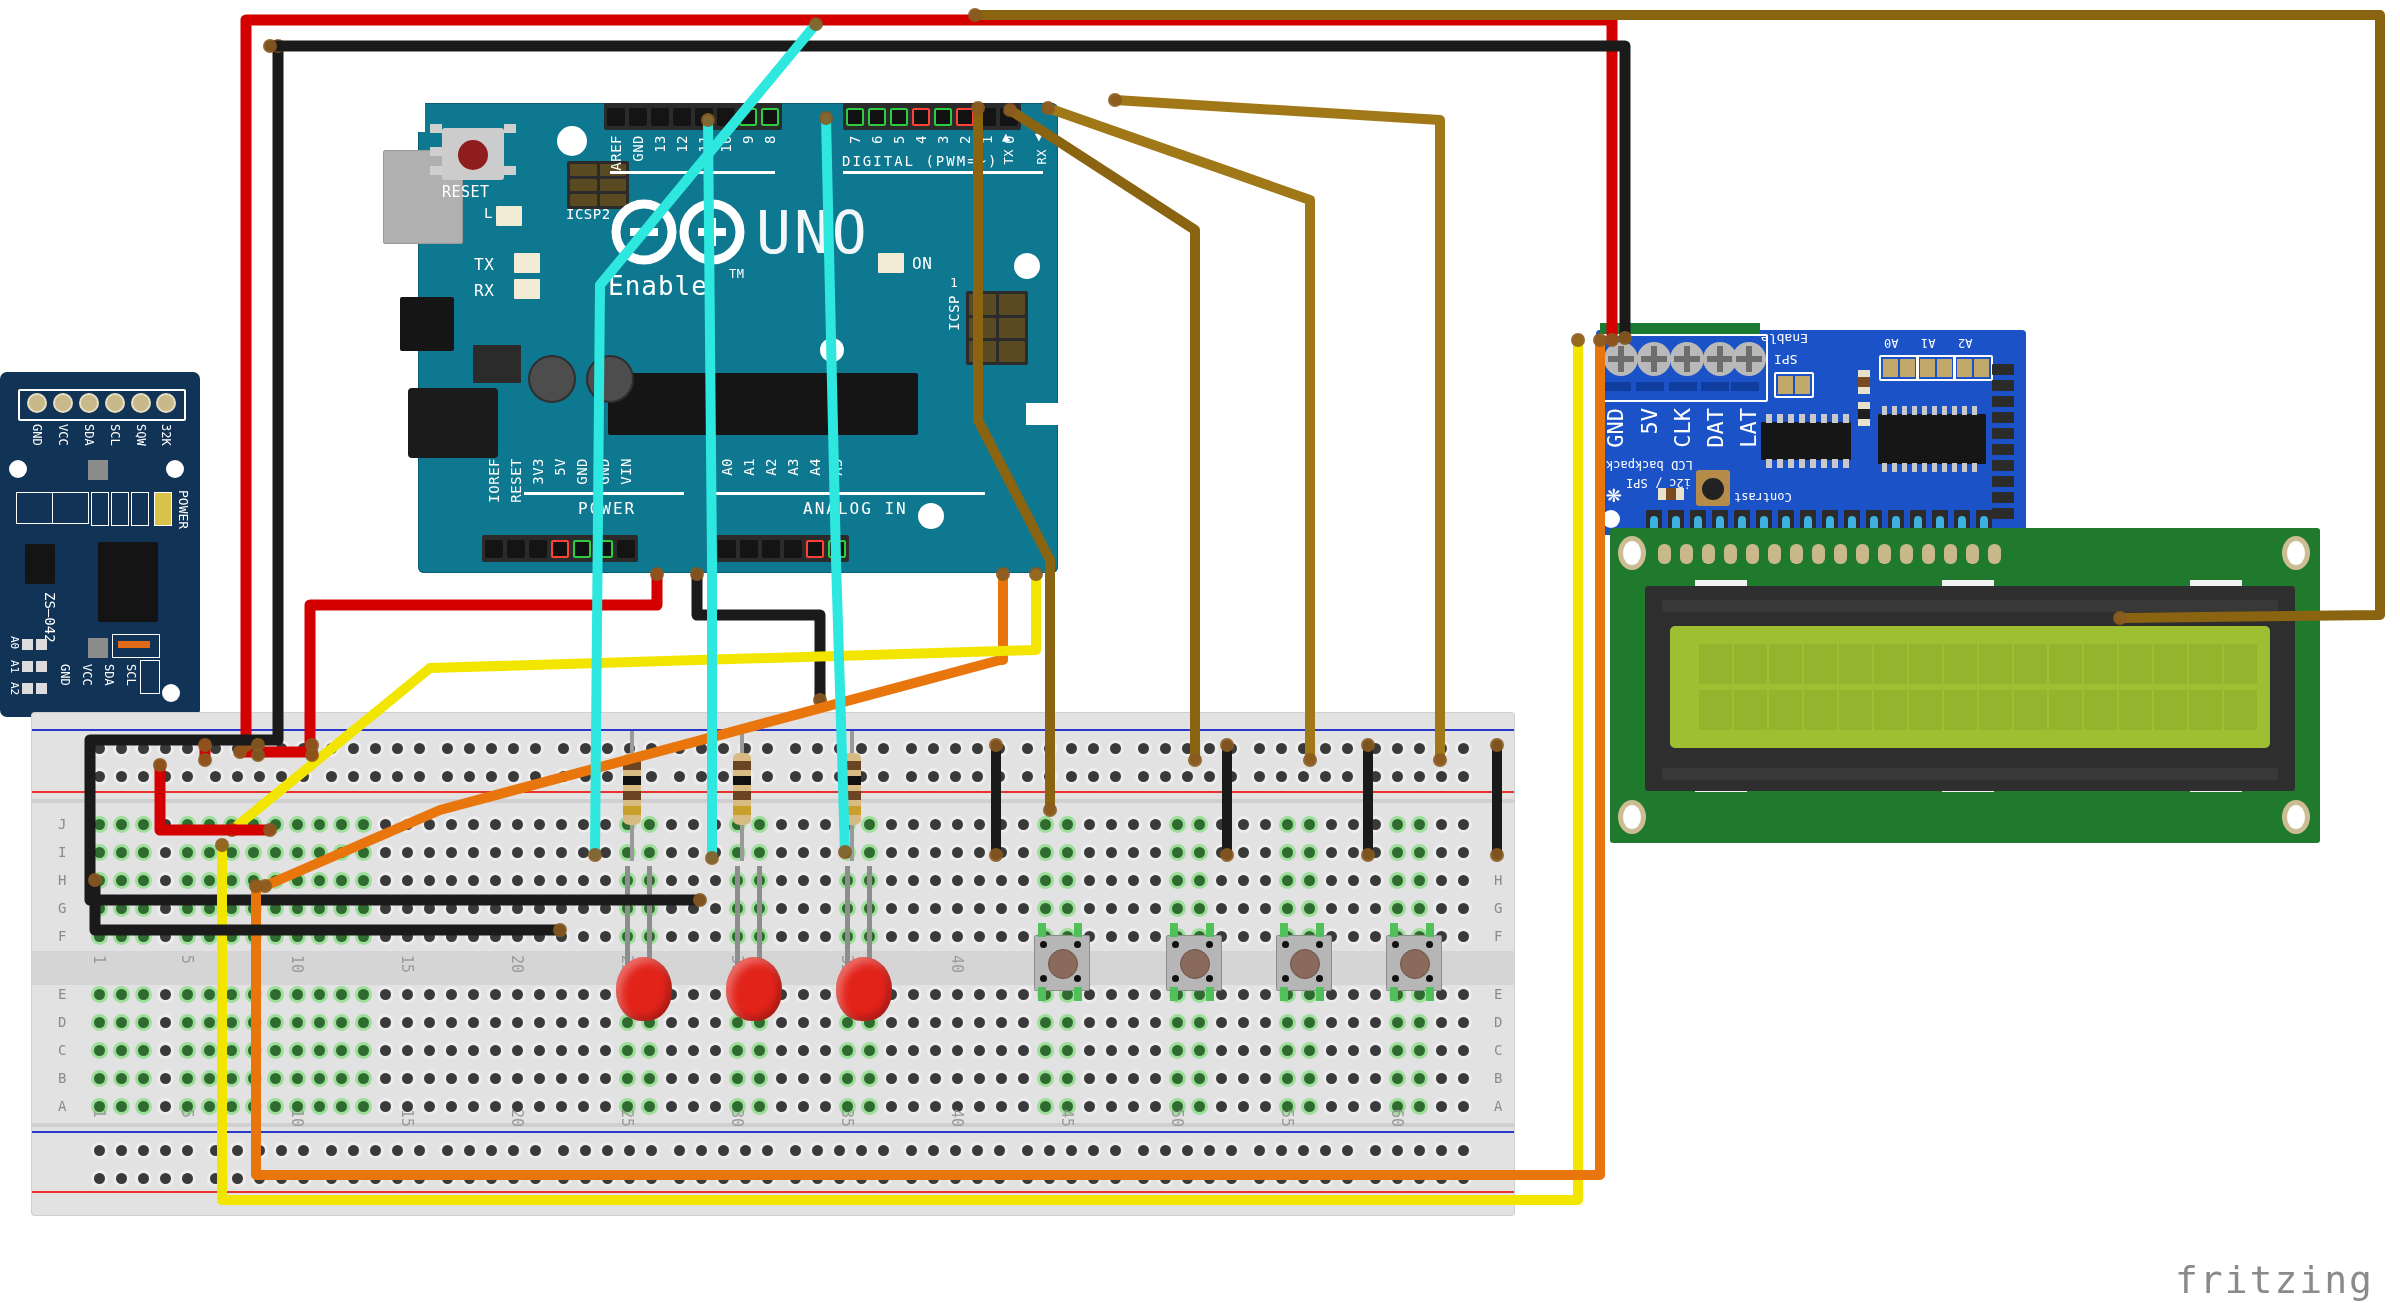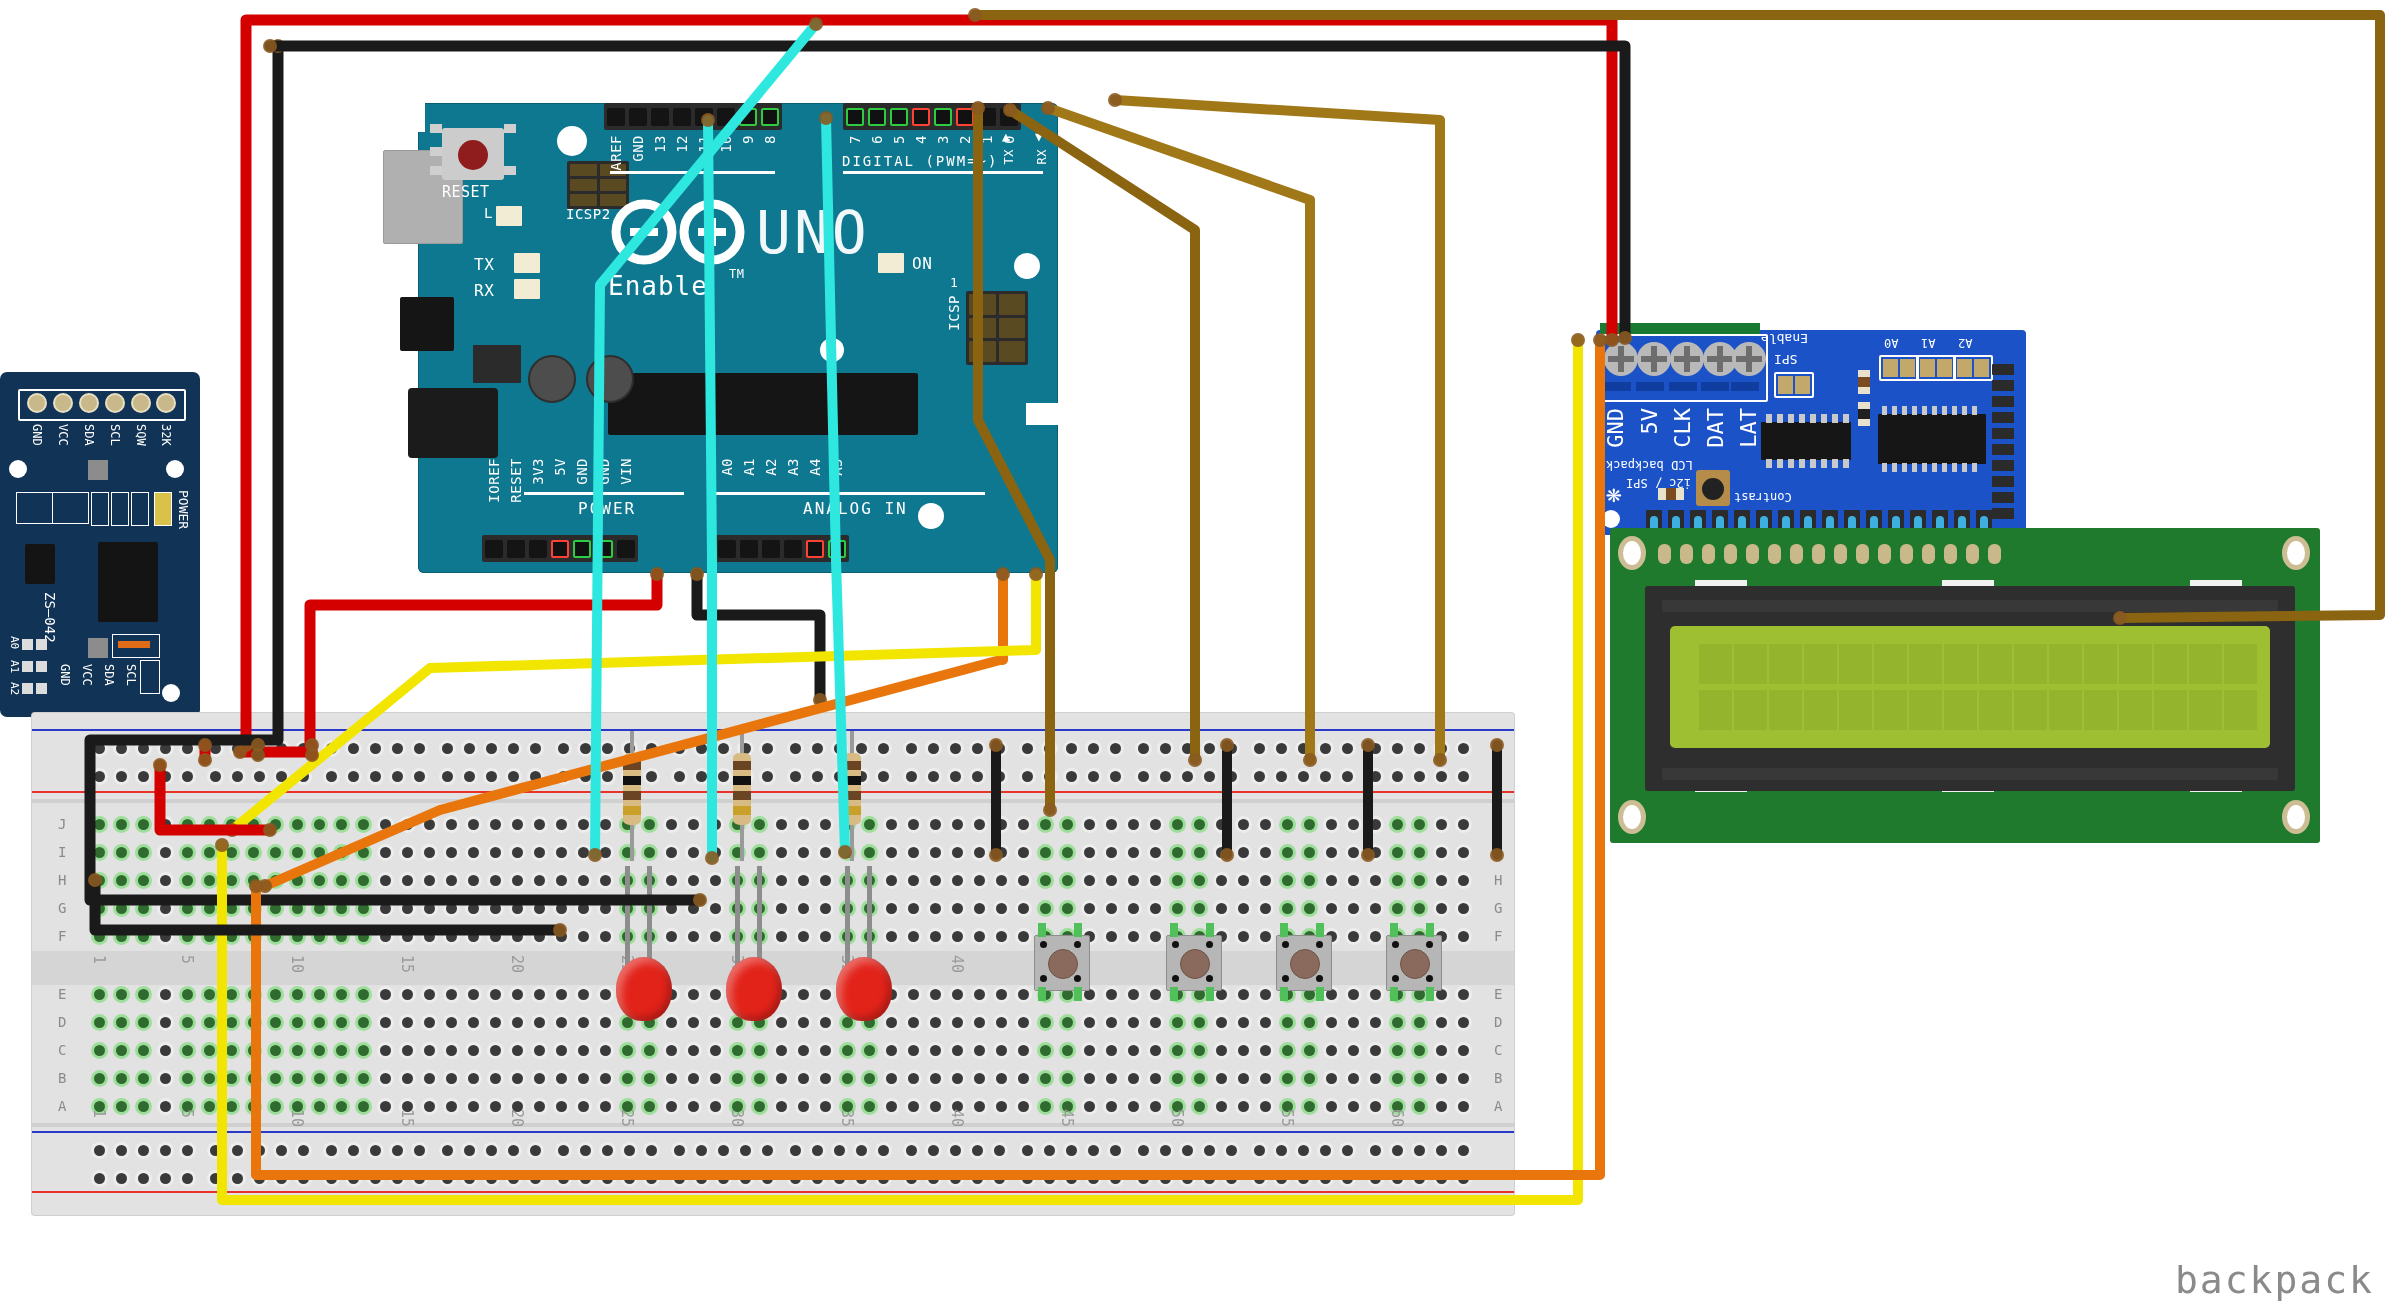--- a/index.html
+++ b/index.html
@@ -1718,14 +1718,14 @@
         <circle cx="258" cy="755" r="7" fill="#8a5a20" opacity=".9"></circle>
         <circle cx="258" cy="745" r="7" fill="#8a5a20" opacity=".9"></circle>
       </g>
       <g>
         <path d="M 312 755 L 312 745" fill="none" stroke="#d40000" stroke-width="11" stroke-linejoin="round" stroke-linecap="round"></path>
         <circle cx="312" cy="755" r="7" fill="#8a5a20" opacity=".9"></circle>
         <circle cx="312" cy="745" r="7" fill="#8a5a20" opacity=".9"></circle>
       </g>
     </svg>
 
-  <div id="fritzing-logo">backpack</div>
+  <div id="fritzing-logo">fritzing</div>
 </div>
 
 </body></html>

